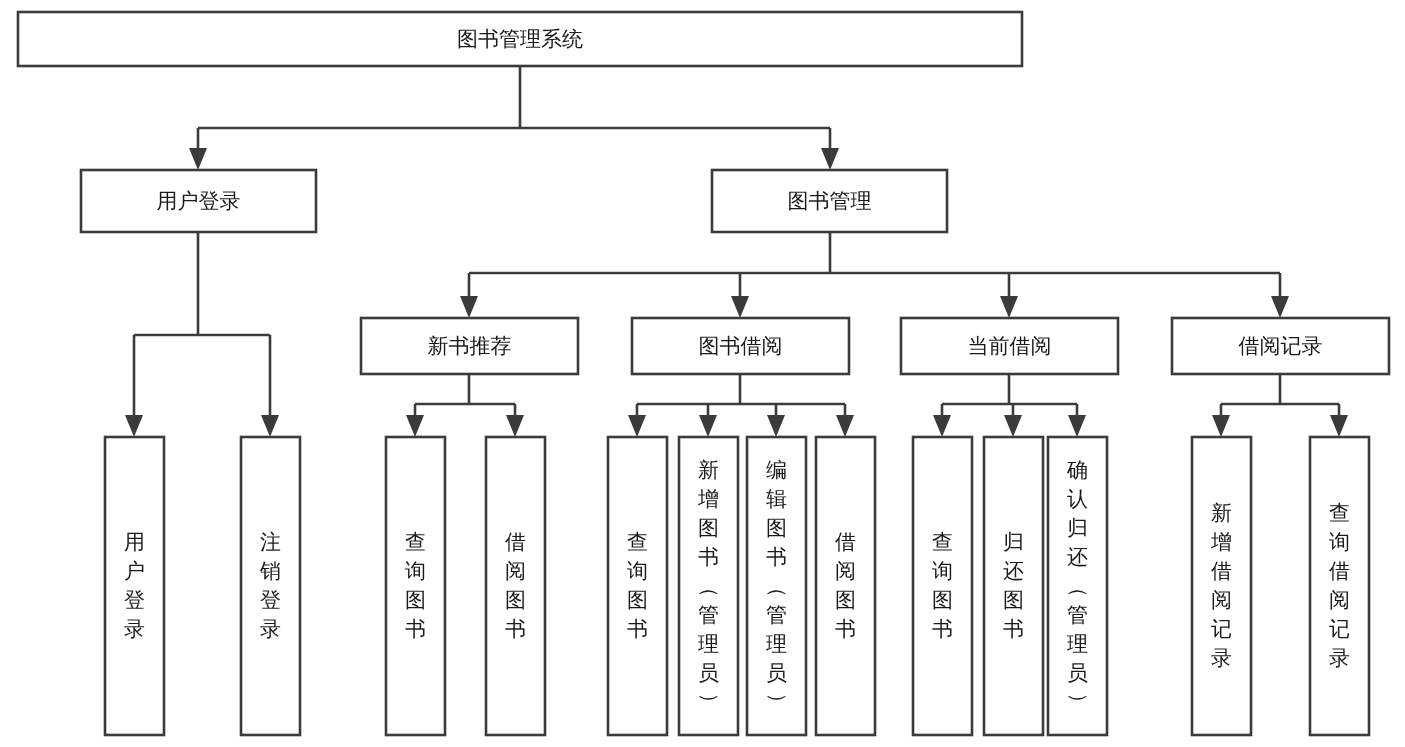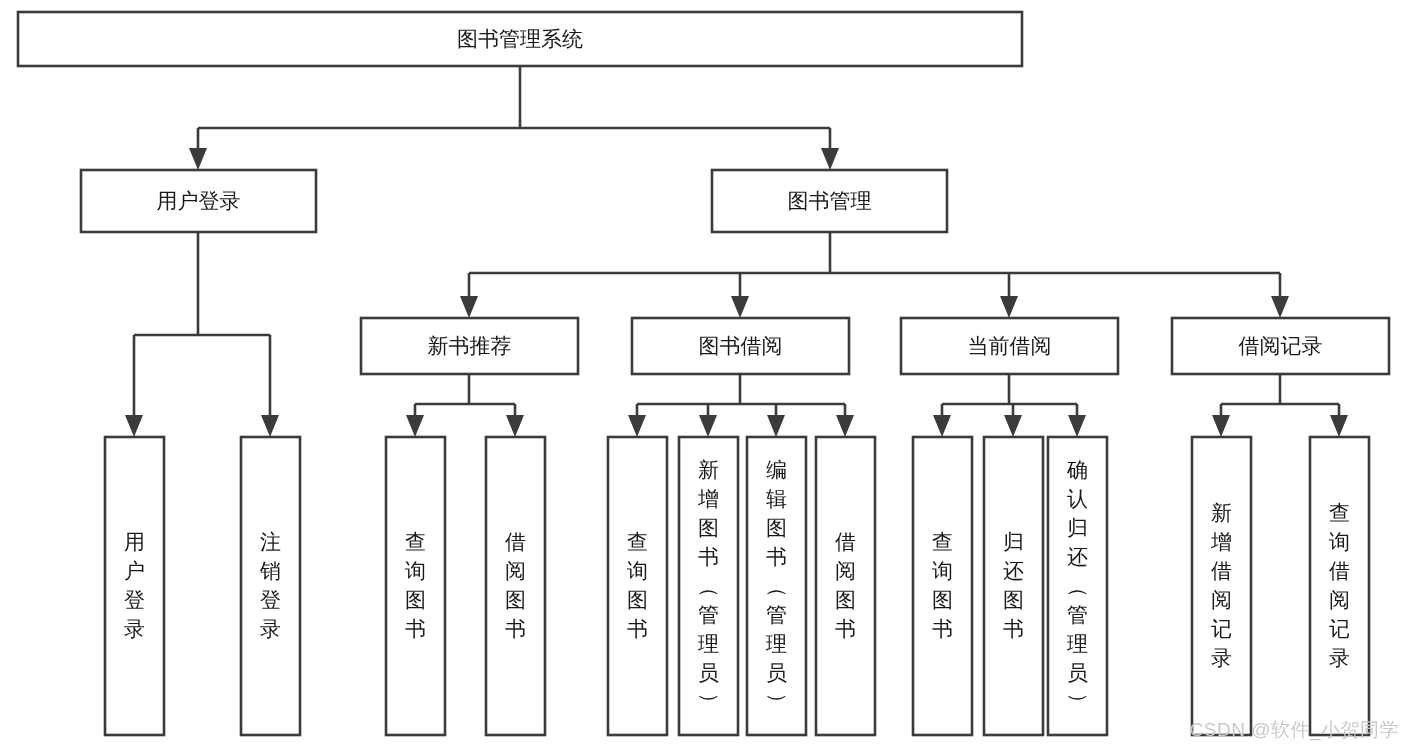--- a/index.html
+++ b/index.html
@@ -276,15 +276,14 @@
           <text x="1339.5" y="514.5" class="node-label-v">查</text>
           <text x="1339.5" y="543.5" class="node-label-v">询</text>
           <text x="1339.5" y="572.5" class="node-label-v">借</text>
           <text x="1339.5" y="601.5" class="node-label-v">阅</text>
           <text x="1339.5" y="630.5" class="node-label-v">记</text>
           <text x="1339.5" y="659.5" class="node-label-v">录</text>
         </g>
       </g>
   </svg>
 
-  <div class="watermark-text">CSDN @软件_小贺同学</div>
 
 </div>
 
 </body></html>

